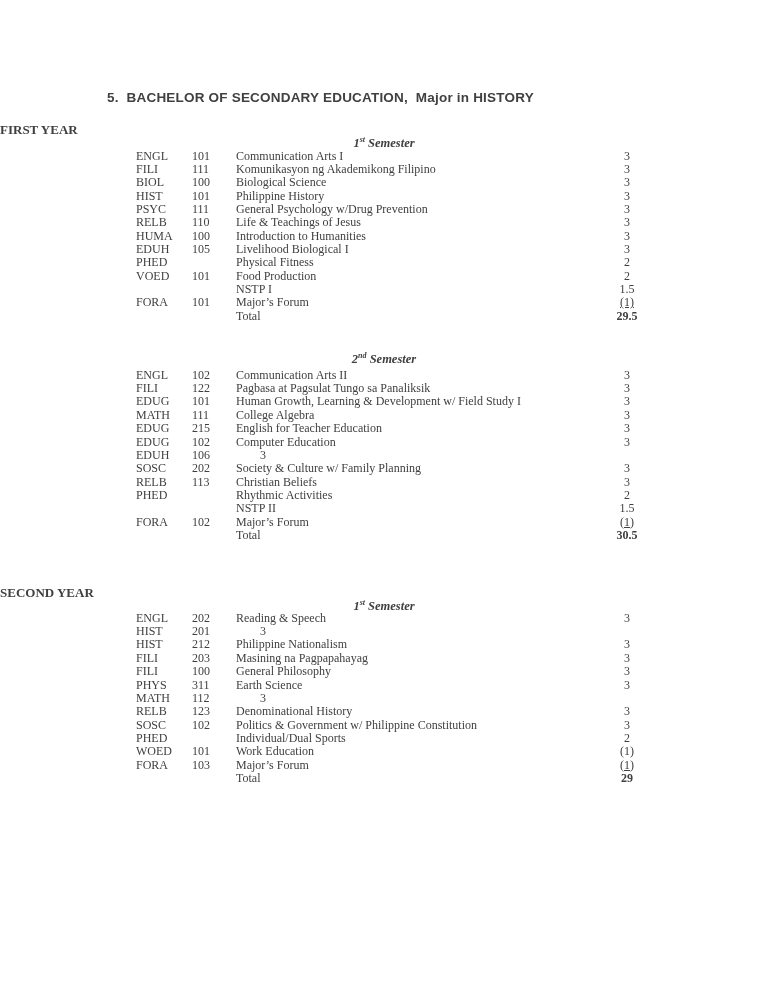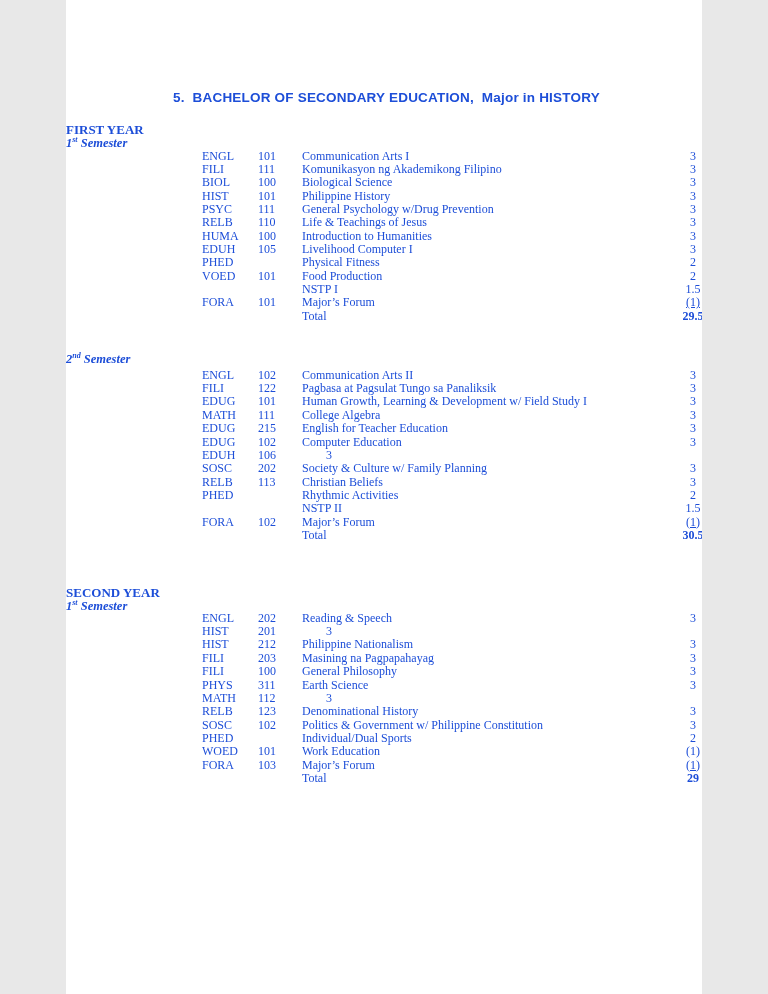--- a/index.html
+++ b/index.html
@@ -1,41 +1,41 @@
 <!DOCTYPE html>
 <html><head>
 <meta charset="utf-8">
 <style>
   html,body{margin:0;padding:0;background:#e8e8e8;}
   .page{
     position:relative;
-    width:636px;height:994px;
+    width:768px;height:994px;
     background:#ffffff;
     font-family:"Liberation Serif", serif;
-    color:#1d4ed8;
+    color:#404040;
     overflow:hidden;
     margin:0 auto;
   }
   .doc-title{
     position:absolute;left:107px;top:90px;
     font-family:"Liberation Sans", sans-serif;
     font-weight:bold;
     font-size:13.5px;
     letter-spacing:.2px;
     white-space:pre;
   }
   .year-head{
     position:absolute;left:0;width:768px;
     text-align:left;
     font-weight:bold;
     font-size:13px;
   }
   .sem-head{
     position:absolute;left:0;width:768px;
-    text-align:left;
+    text-align:center;
     font-weight:bold;font-style:italic;
     font-size:12.5px;
   }
   .sem-head sup{font-size:8px;line-height:0;}
   .rows{
     position:absolute;left:112px;width:518px;
     font-size:12px;line-height:13.35px;margin-left:24px;
   }
   .row{display:flex;}
   .c-code{width:56px;flex:none;}
@@ -95,21 +95,21 @@
       </div>
       <div class="row">
         <span class="c-code">HUMA</span>
         <span class="c-num">100</span>
         <span class="c-title">Introduction to Humanities</span>
         <span class="c-credits">3</span>
       </div>
       <div class="row">
         <span class="c-code">EDUH</span>
         <span class="c-num">105</span>
-        <span class="c-title">Livelihood Computer I</span>
+        <span class="c-title">Livelihood Biological I</span>
         <span class="c-credits">3</span>
       </div>
       <div class="row">
         <span class="c-code">PHED</span>
         <span class="c-num"></span>
         <span class="c-title">Physical Fitness</span>
         <span class="c-credits">2</span>
       </div>
       <div class="row">
         <span class="c-code">VOED</span>

